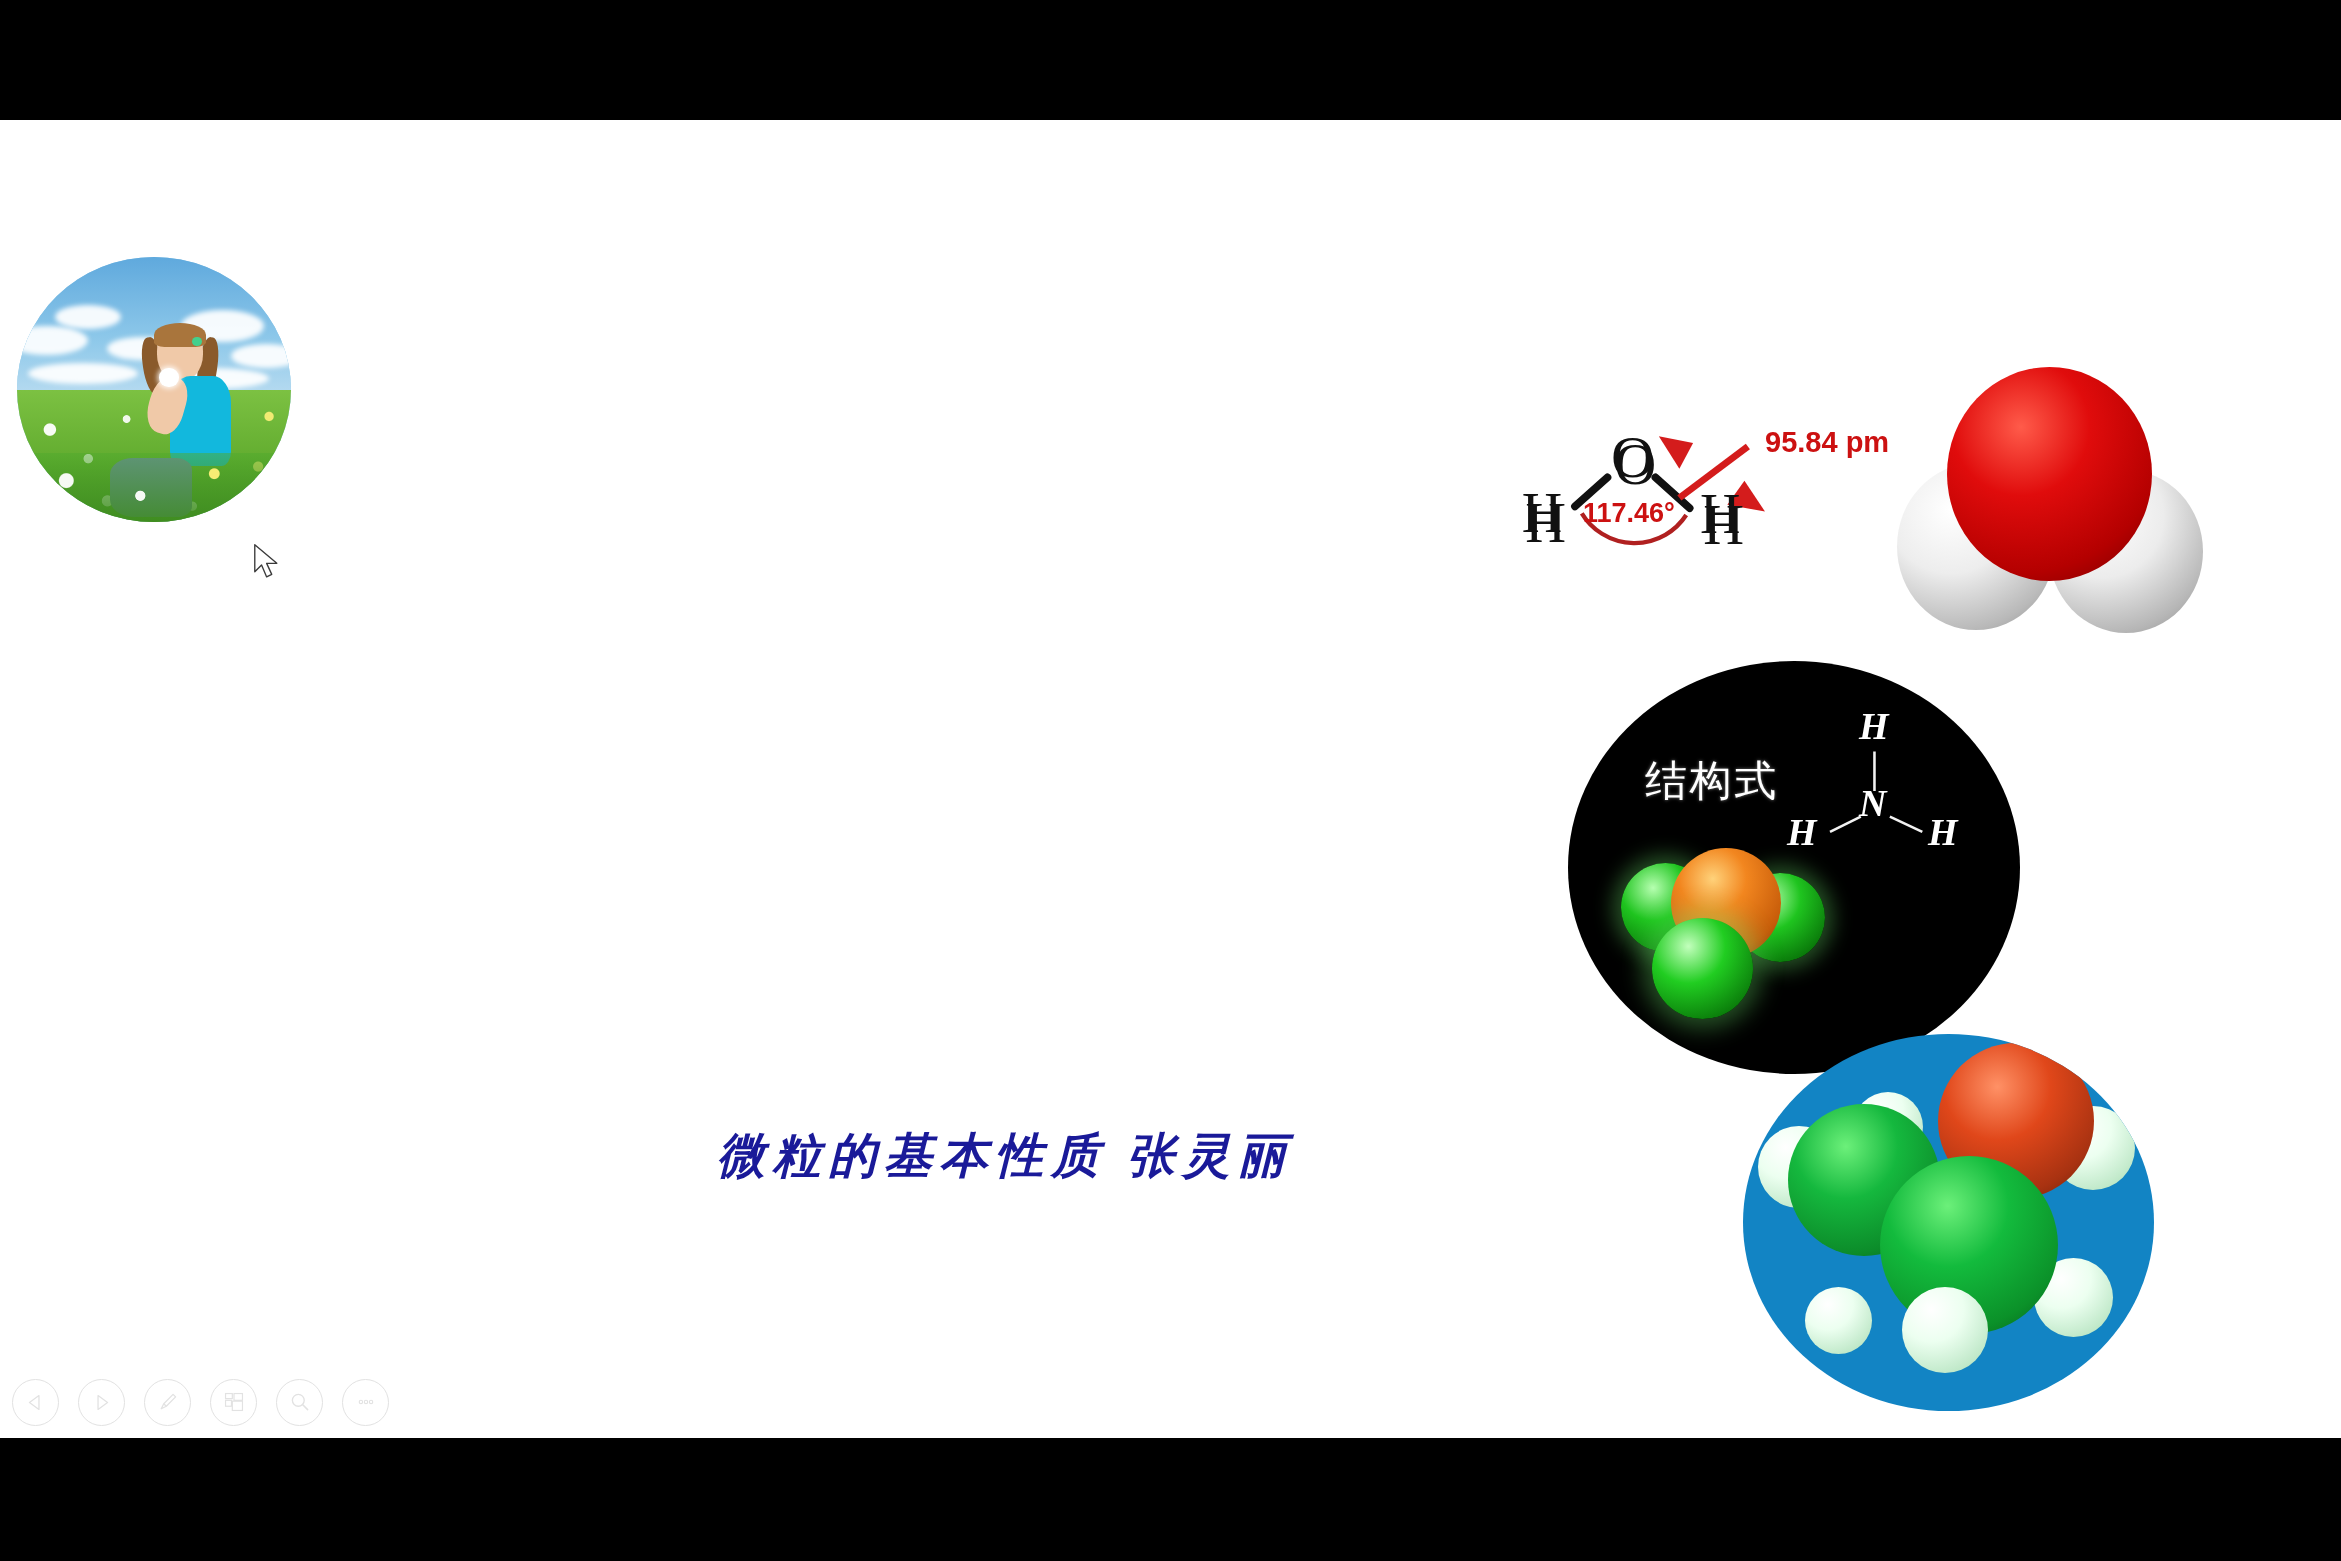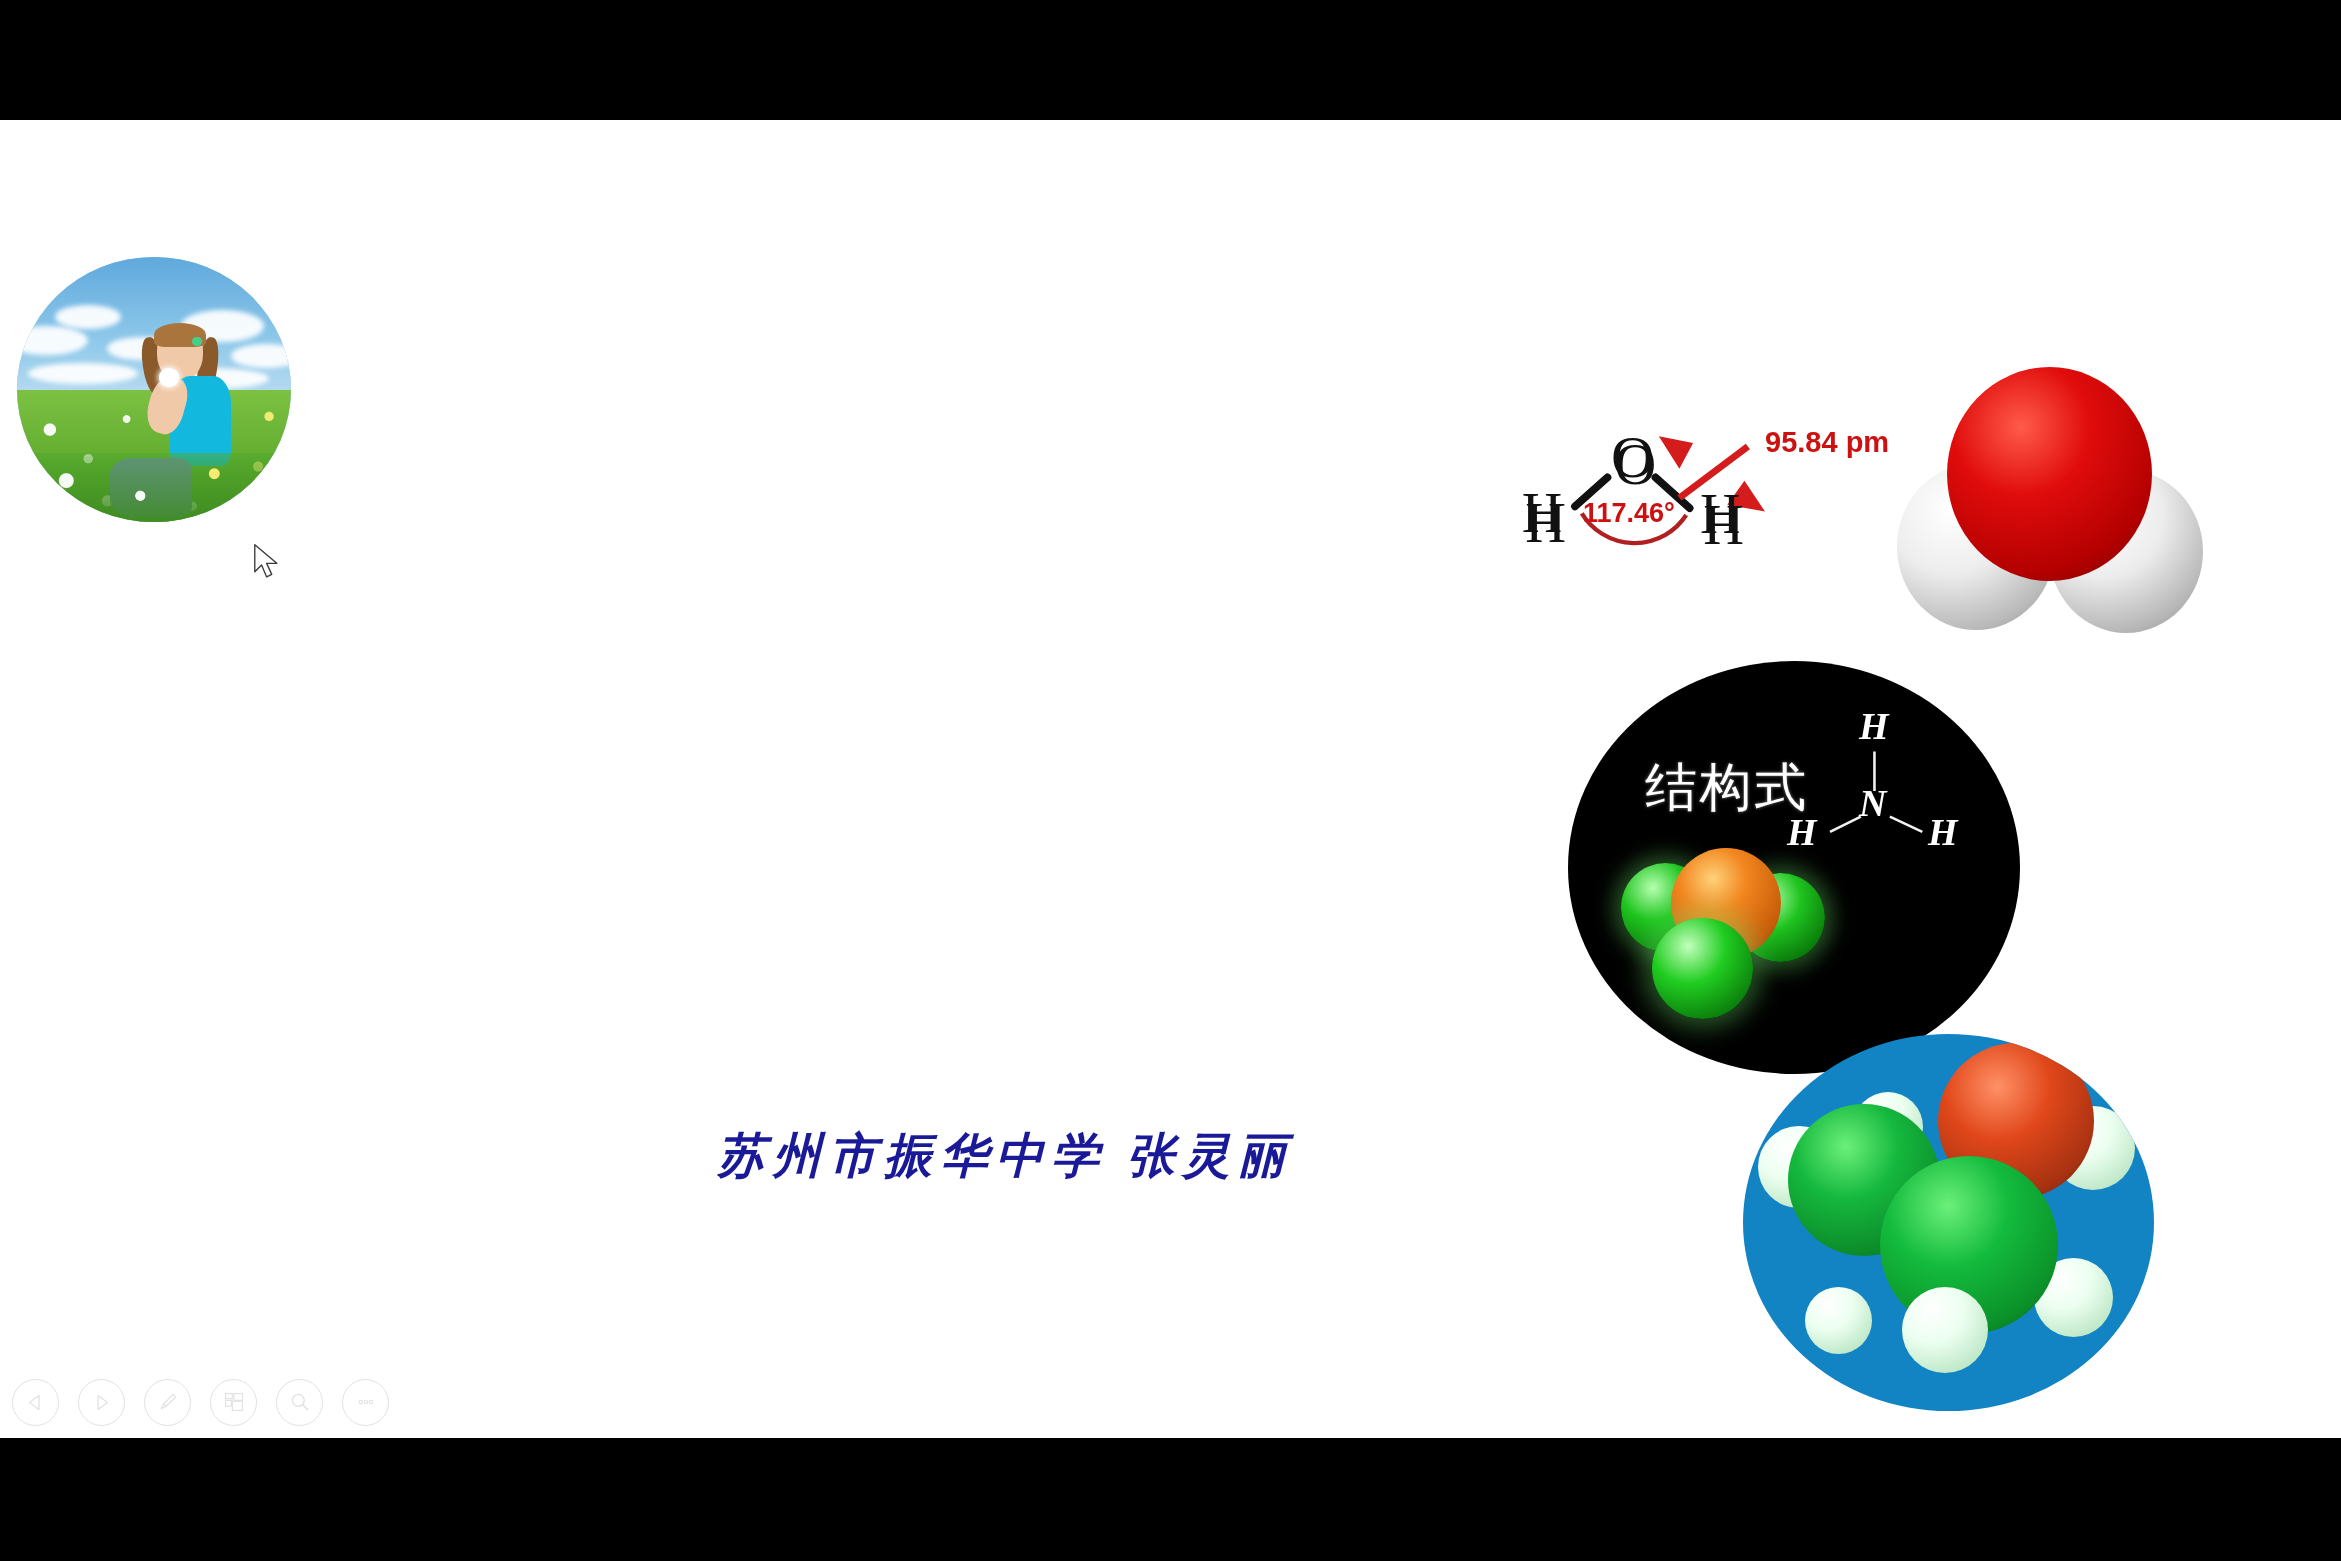--- a/index.html
+++ b/index.html
@@ -202,21 +202,21 @@
     width: 452px; height: 413px;
     border-radius: 50%;
     background: #000000;
     overflow: hidden;
   }
   #ammonia-label {
     position: absolute;
     left: 77px; top: 92px;
     color: #ffffff;
     font-family: "Liberation Sans", sans-serif;
-    font-size: 52px;
+    font-size: 42px;
     font-weight: 500;
     letter-spacing: 2.6px;
     white-space: nowrap;
     text-shadow: 0 0 3.4px rgba(255,255,255,.5);
   }
   #ammonia-formula {
     position: absolute;
     left: 214px; top: 41px;
     width: 214px; height: 171px;
   }
@@ -323,21 +323,21 @@
       <div class="girl-fringe"></div>
       <div class="girl-tie"></div>
       <div class="girl-body"></div>
       <div class="girl-arm"></div>
       <div class="girl-flower"></div>
       <div class="girl-jeans"></div>
       <div class="grass-fg"></div>
     </div>
 
 
-    <div id="slide-subtitle">苏州市振华中学  张灵丽</div>
+    <div id="slide-subtitle">微粒的基本性质  张灵丽</div>
 
     <div id="water-structure">
       <svg width="377" height="214" viewBox="0 0 440 250">
 
         <line x1="78" y1="122" x2="116" y2="88" stroke="#111111" stroke-width="9" stroke-linecap="round"></line>
         <line x1="172" y1="88" x2="212" y2="124" stroke="#111111" stroke-width="9" stroke-linecap="round"></line>
 
         <path d="M 86 130 A 72 72 0 0 0 208 132" fill="none" stroke="#b02020" stroke-width="5"></path>
 
         <line x1="200" y1="112" x2="280" y2="52" stroke="#d41c1c" stroke-width="8"></line>

